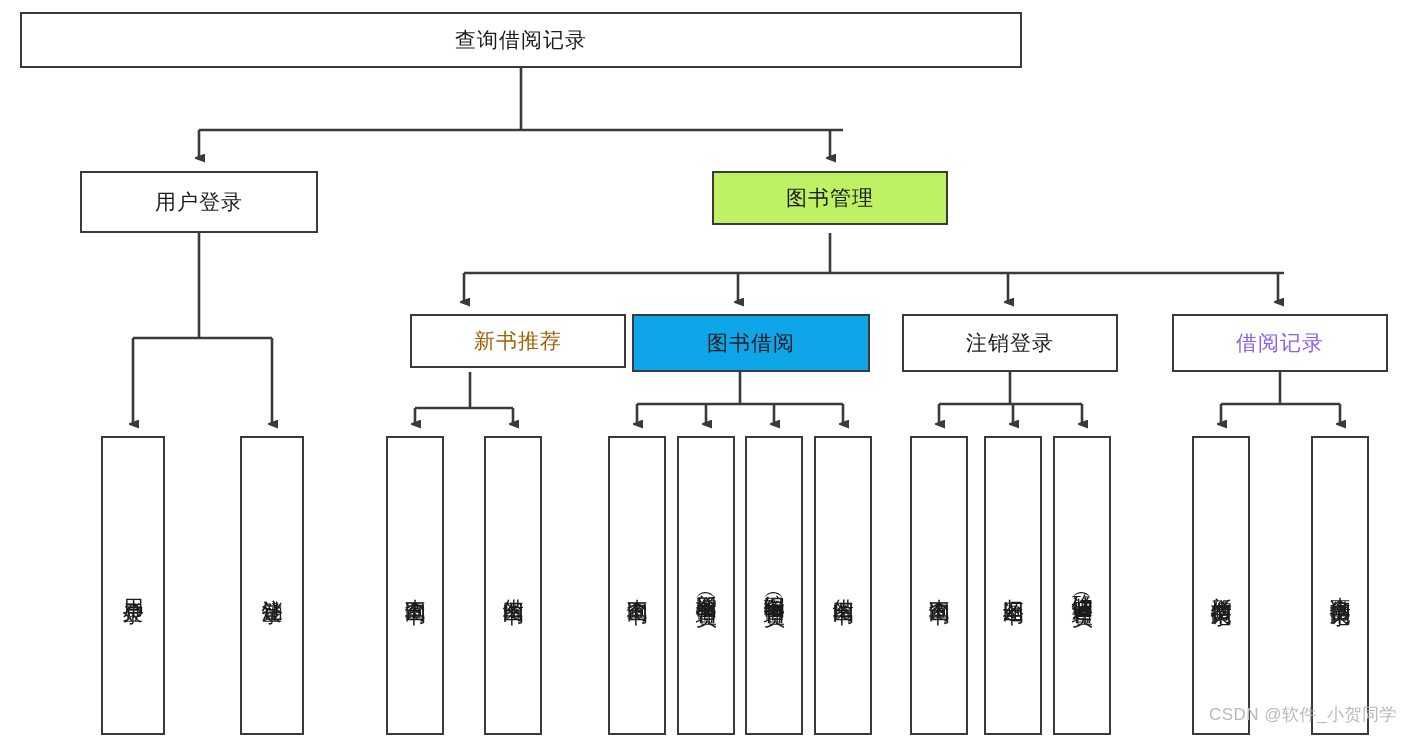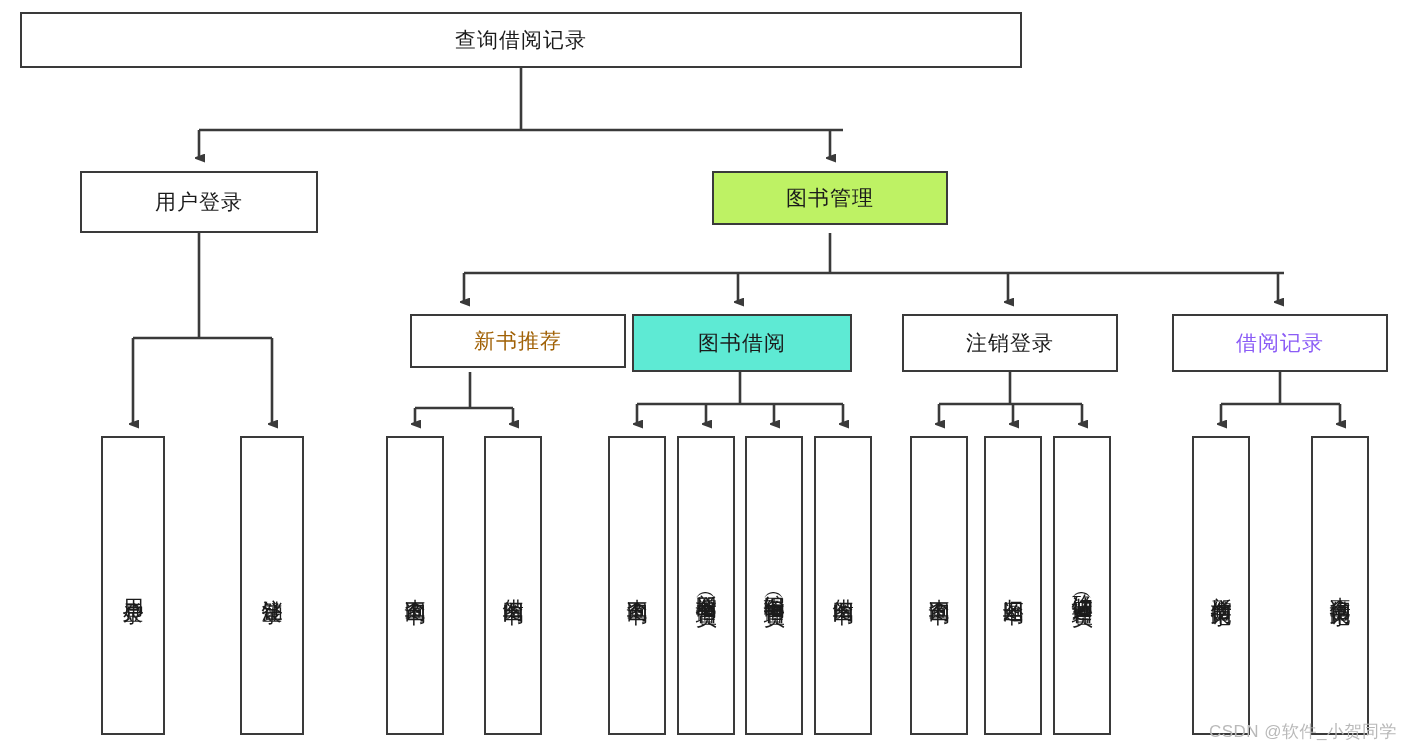--- a/index.html
+++ b/index.html
@@ -54,21 +54,21 @@
     writing-mode: vertical-rl;
     text-orientation: upright;
     display: block;
   }
   .title-node {
     font-size: 22px;
   }
   #watermark {
     position: absolute;
     right: 8px;
-    bottom: 4px;
+    bottom: 21px;
     font-size: 17px;
     color: #b9b9b9;
     letter-spacing: 0.5px;
     white-space: nowrap;
     user-select: none;
   }
 </style>
 </head>
 <body>
 
@@ -131,21 +131,21 @@
   <div class="node horiz" style="left: 80px; top: 171px; width: 238px; height: 62px; border-color: rgb(58, 58, 58); background: rgb(255, 255, 255); color: rgb(27, 27, 27);">
     <span class="label">用户登录</span>
   </div>
   <div class="node horiz" style="left: 712px; top: 171px; width: 236px; height: 54px; border-color: rgb(58, 58, 58); background: #bef264; color: rgb(27, 27, 27);">
     <span class="label">图书管理</span>
   </div>
 
   <div class="node horiz" style="left: 362px; top: 314px; width: 216px; height: 54px; border-color: rgb(58, 58, 58); background: rgb(255, 255, 255); color: #a16207; margin-left: 48px;">
     <span class="label">新书推荐</span>
   </div>
-  <div class="node horiz" style="left: 632px; top: 314px; width: 220px; height: 58px; border-color: rgb(58, 58, 58); background: #5eead4; color: rgb(27, 27, 27);">
+  <div class="node horiz" style="left: 632px; top: 314px; width: 238px; height: 58px; border-color: rgb(58, 58, 58); background: #0ea5e9; color: rgb(27, 27, 27);">
     <span class="label">图书借阅</span>
   </div>
   <div class="node horiz" style="left: 902px; top: 314px; width: 216px; height: 58px; border-color: rgb(58, 58, 58); background: rgb(255, 255, 255); color: rgb(27, 27, 27);">
     <span class="label">注销登录</span>
   </div>
   <div class="node horiz" style="left: 1172px; top: 314px; width: 216px; height: 58px; border-color: rgb(58, 58, 58); background: rgb(255, 255, 255); color: #8b5cf6;">
     <span class="label">借阅记录</span>
   </div>
 
   <div class="node vert" style="left: 101px; top: 436px; width: 64px; height: 299px; border-color: rgb(58, 58, 58); background: rgb(255, 255, 255); color: rgb(27, 27, 27);">

